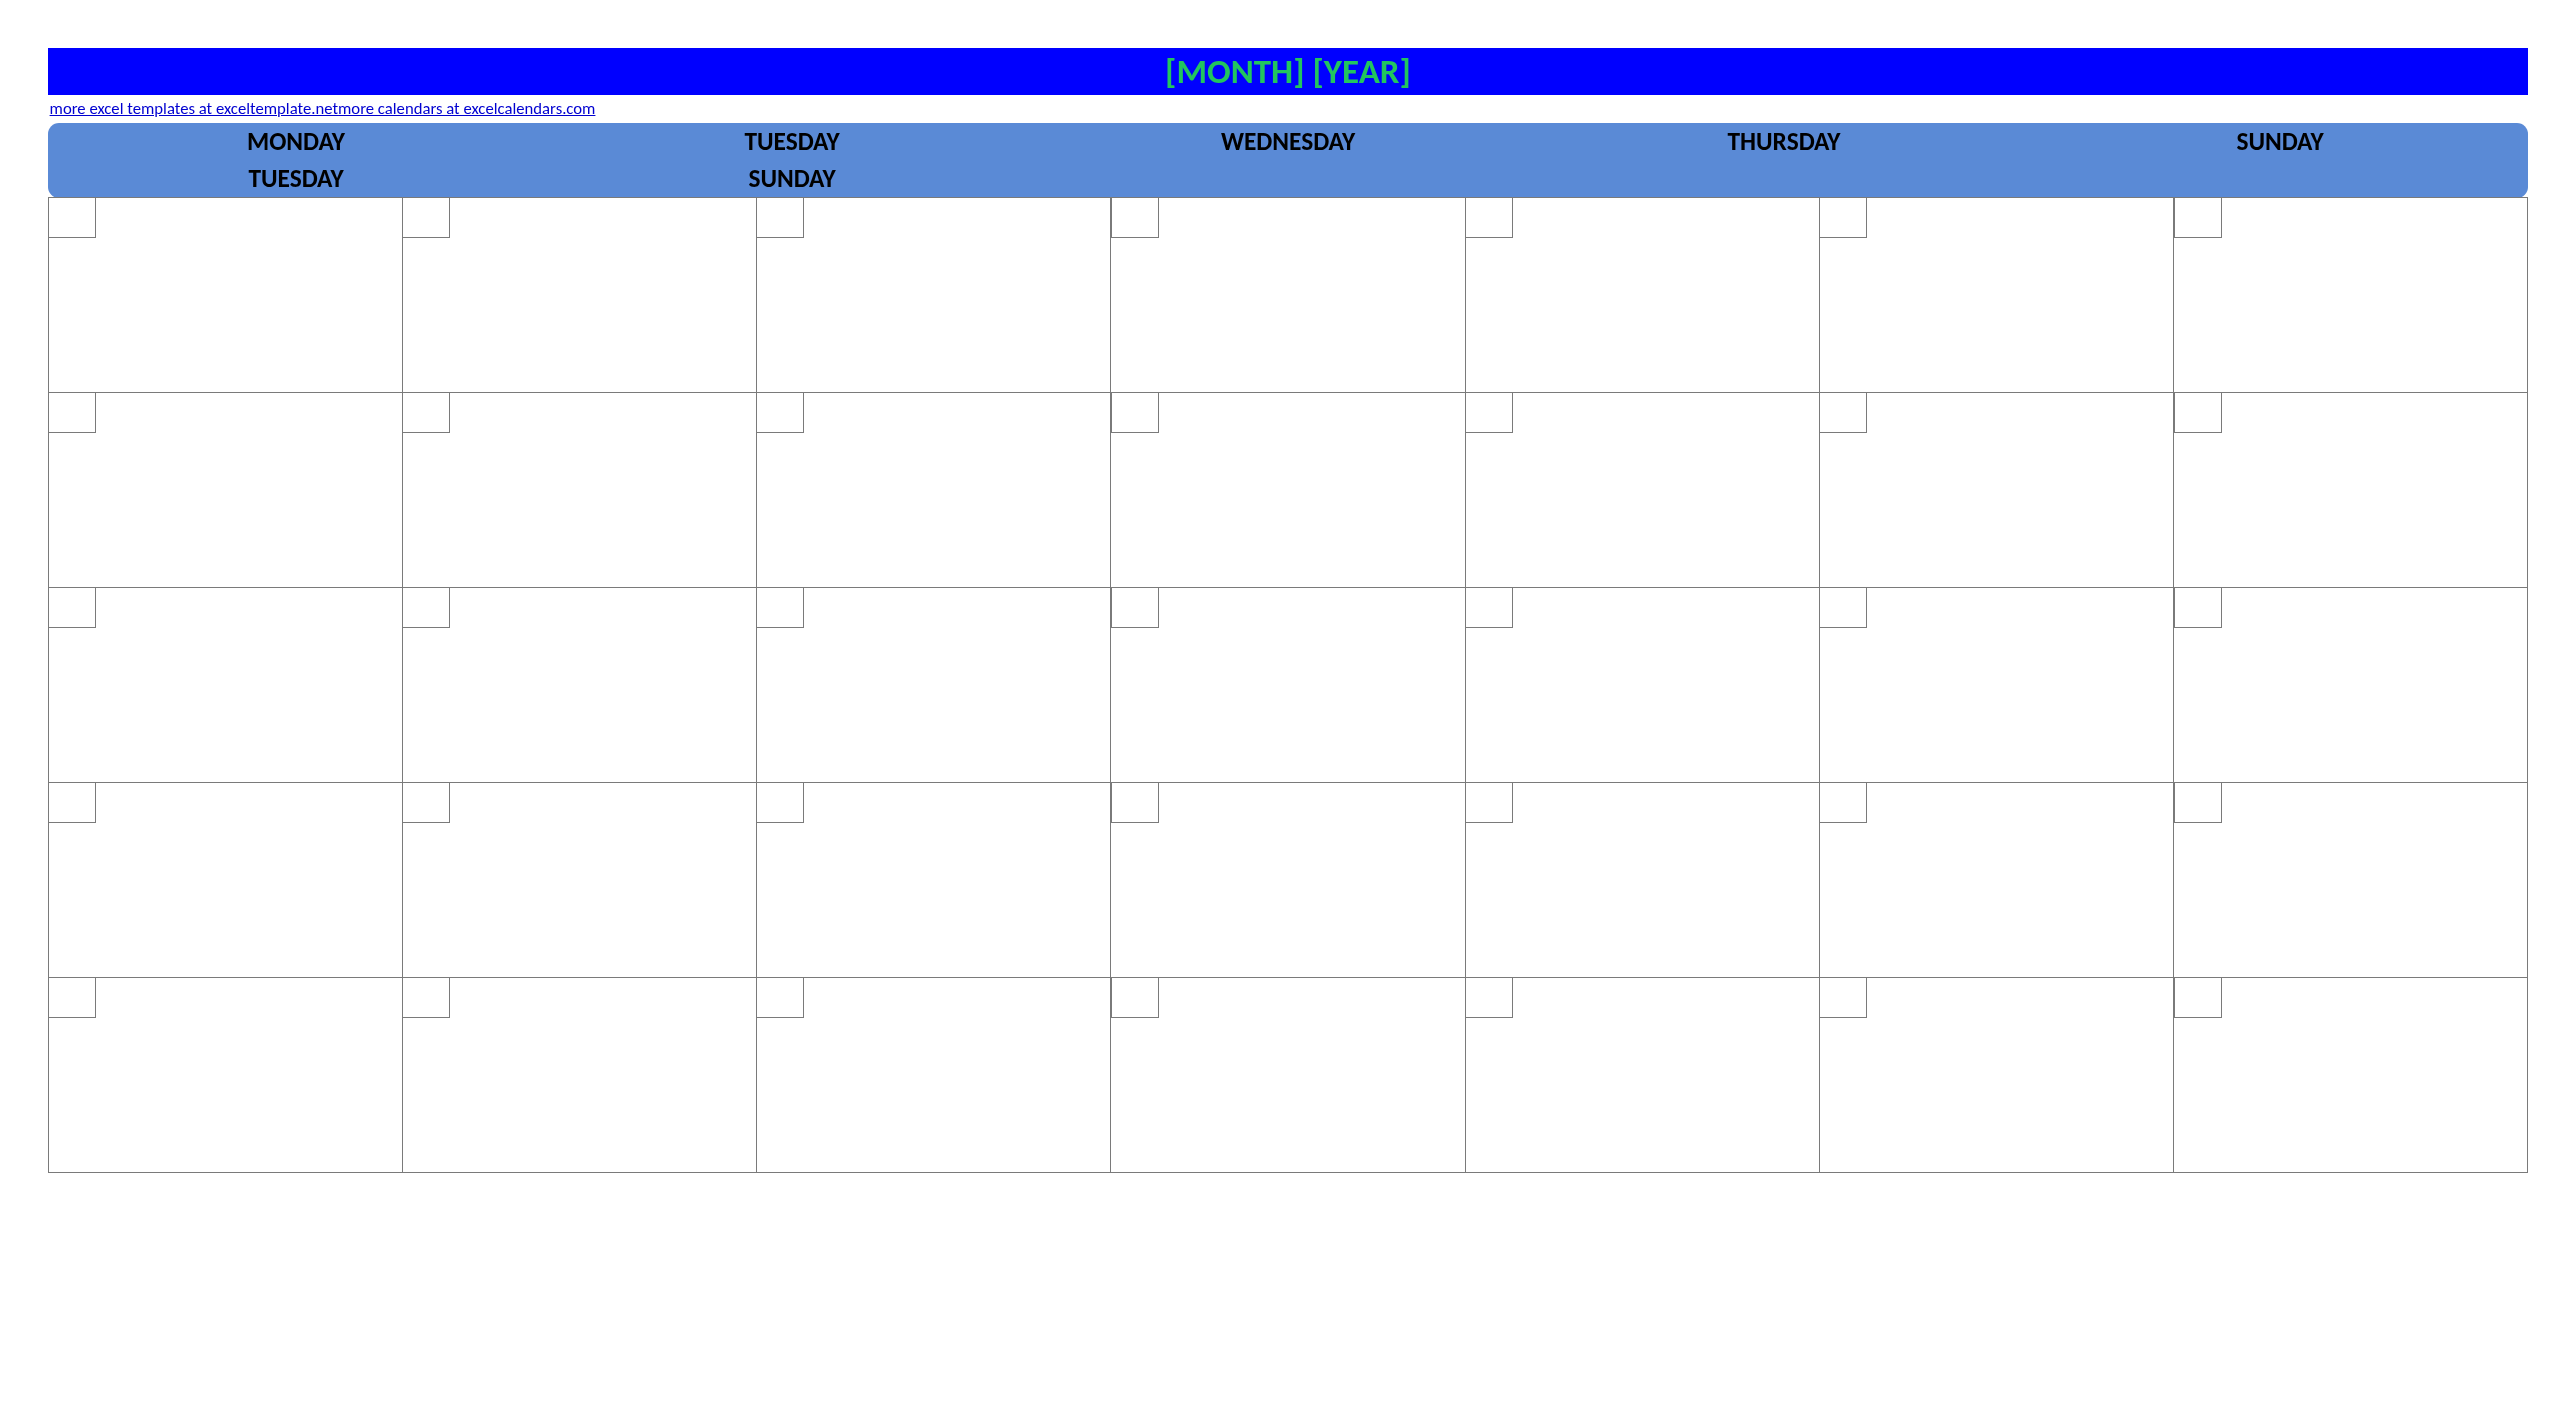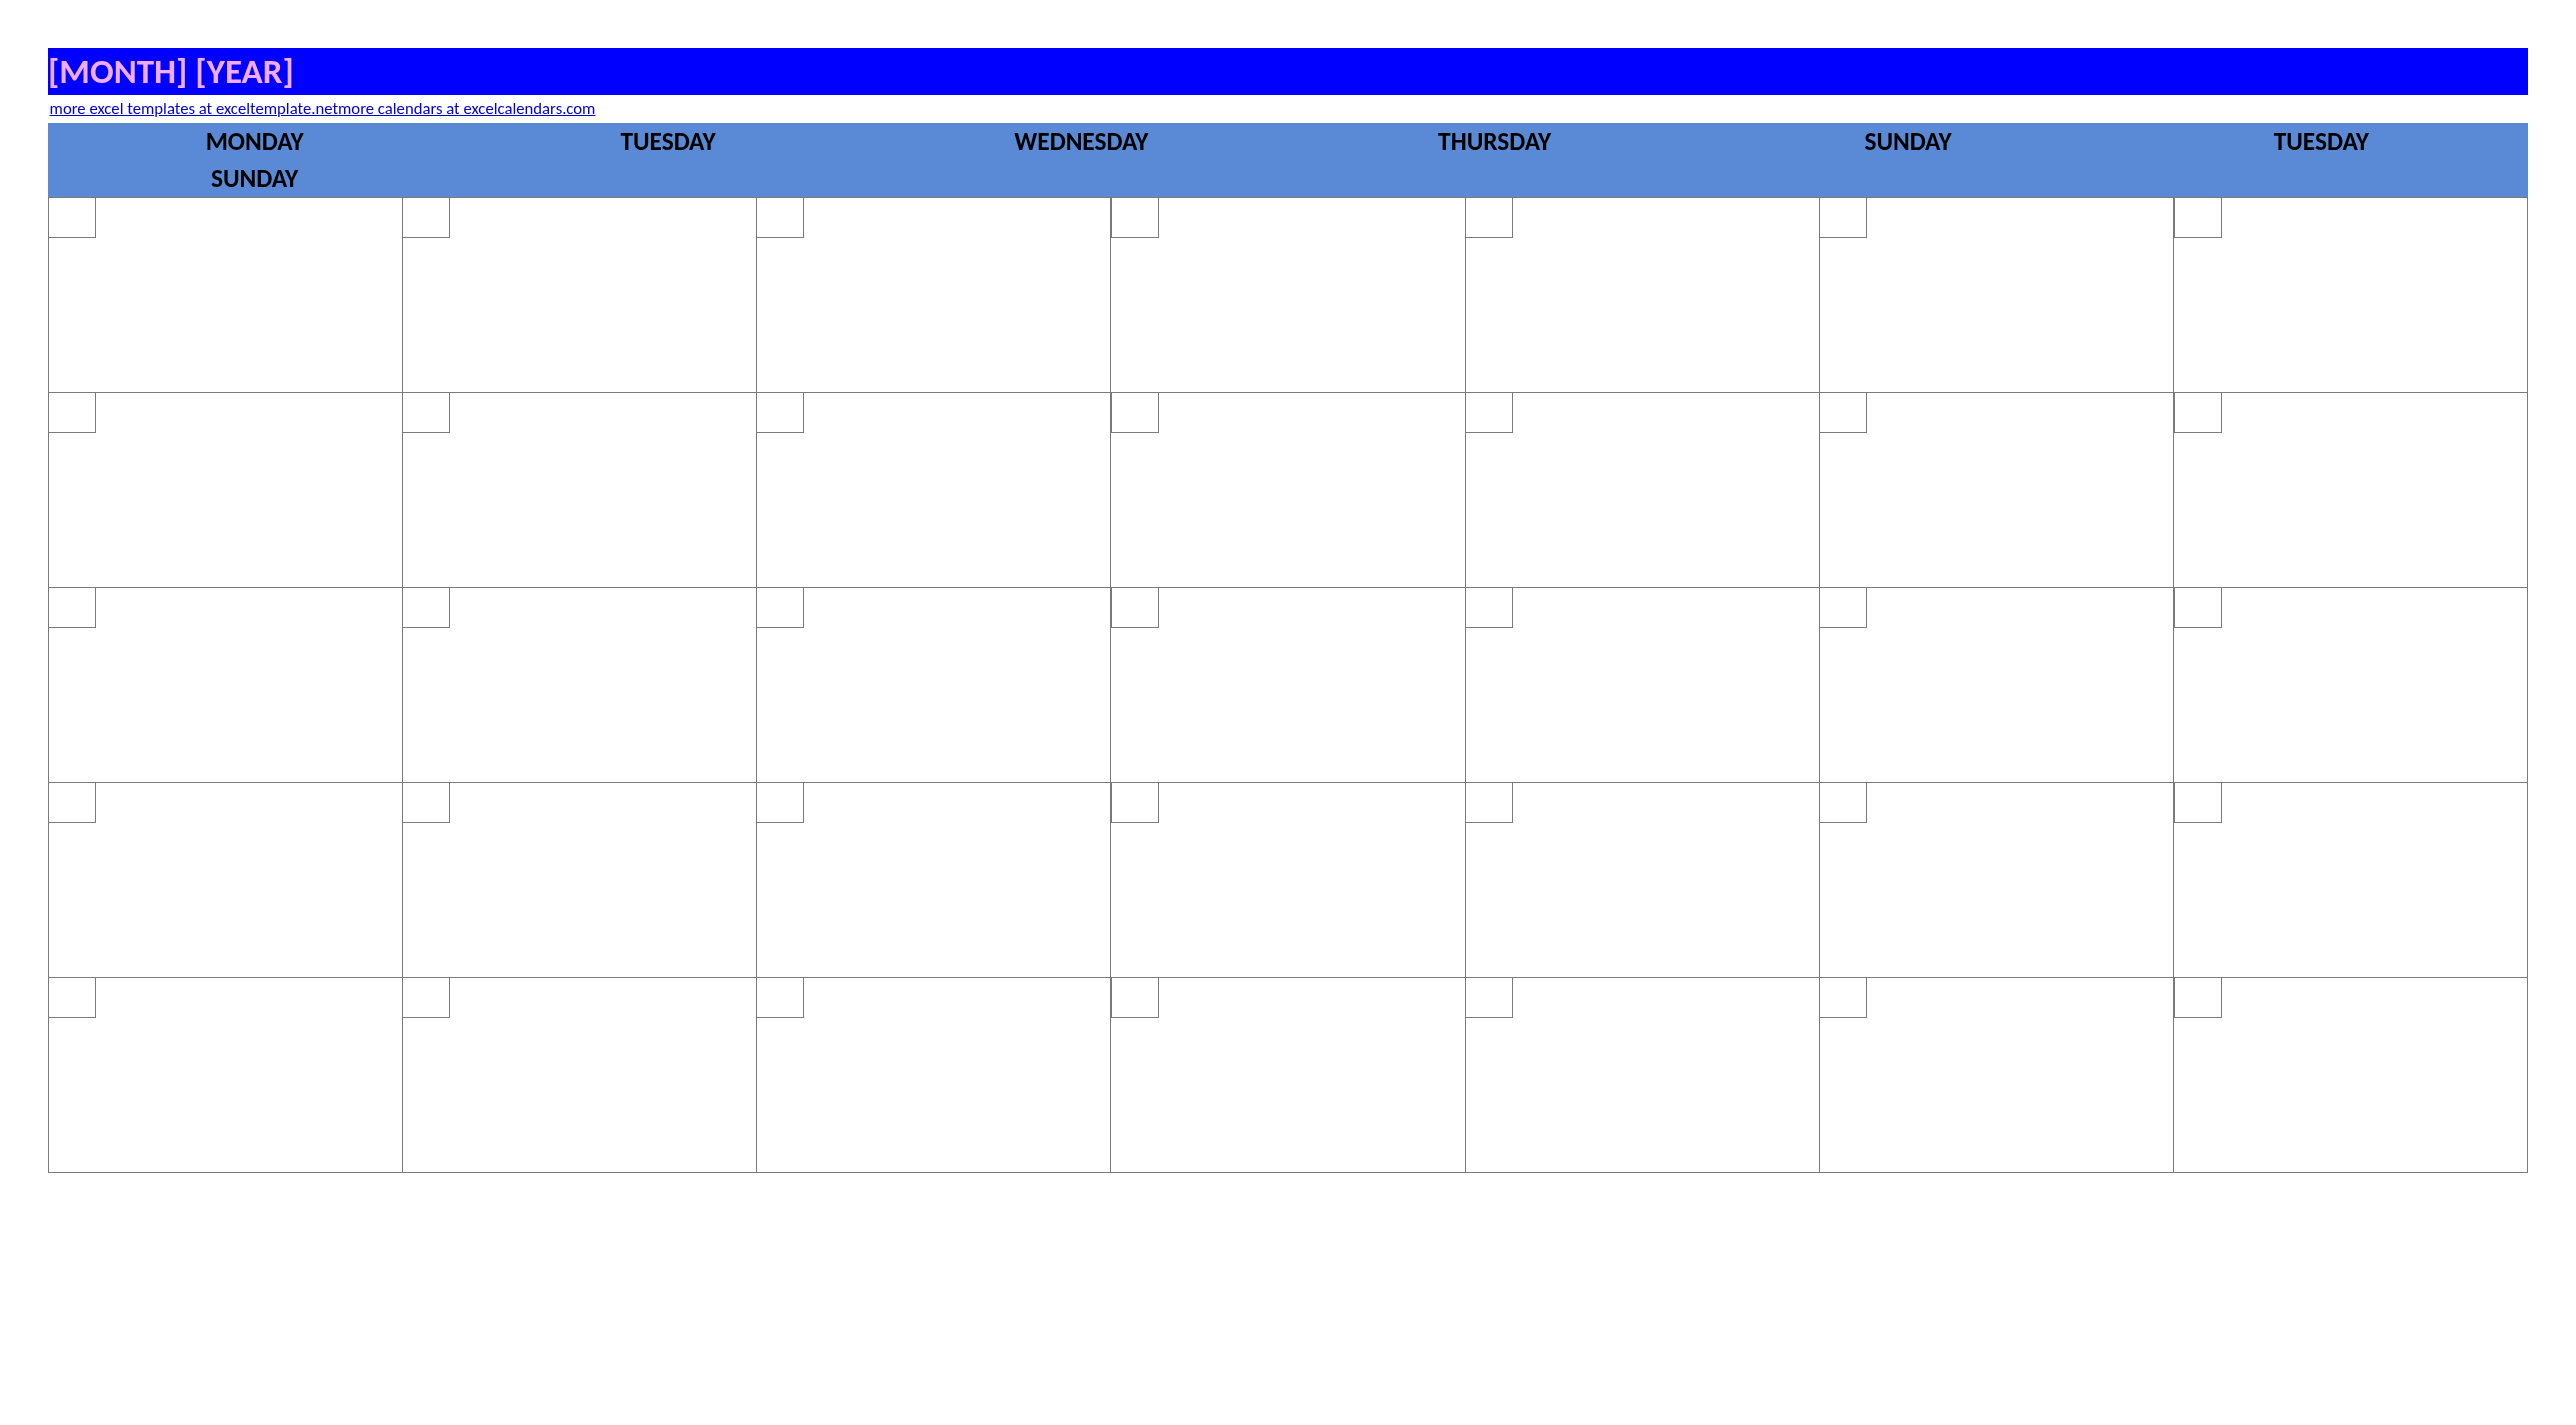--- a/index.html
+++ b/index.html
@@ -5,42 +5,44 @@
   * { box-sizing: border-box; }
   body {
     margin: 0;
     padding: 48px;
     font-family: Calibri, Arial, sans-serif;
     background: #fff;
   }
   .container { width: 100%; }
   .title-bar {
     background: #0000ff;
-    color: #f0abfc;
+    color: #22c55e;
     font-weight: bold;
     font-size: 35px;
+    text-align: center;
     padding: 1.6px 0 3.2px 0;
   }
   .links-row {
     display: flex;
     font-size: 16.7px;
     padding: 3.2px 1.6px 4.8px 1.6px;
   }
   .links-row a {
     color: #0000d0;
     text-decoration: underline;
   }
   .header-row {
     display: grid;
-    grid-template-columns: repeat(6, 1fr);
+    grid-template-columns: repeat(5, 1fr);
     background: #5a8ad6;
     color: #000;
     font-weight: bold;
     font-size: 25.4px;
     text-align: center;
+    border-radius: 11px;
   }
   .header-row > div { padding: 3.2px 0; }
   .grid {
     display: grid;
     grid-template-columns: repeat(7, 1fr);
     grid-template-rows: repeat(5, 195px);
   }
   .cell {
     border: 0.8px solid #7a7a7a;
     position: relative;

